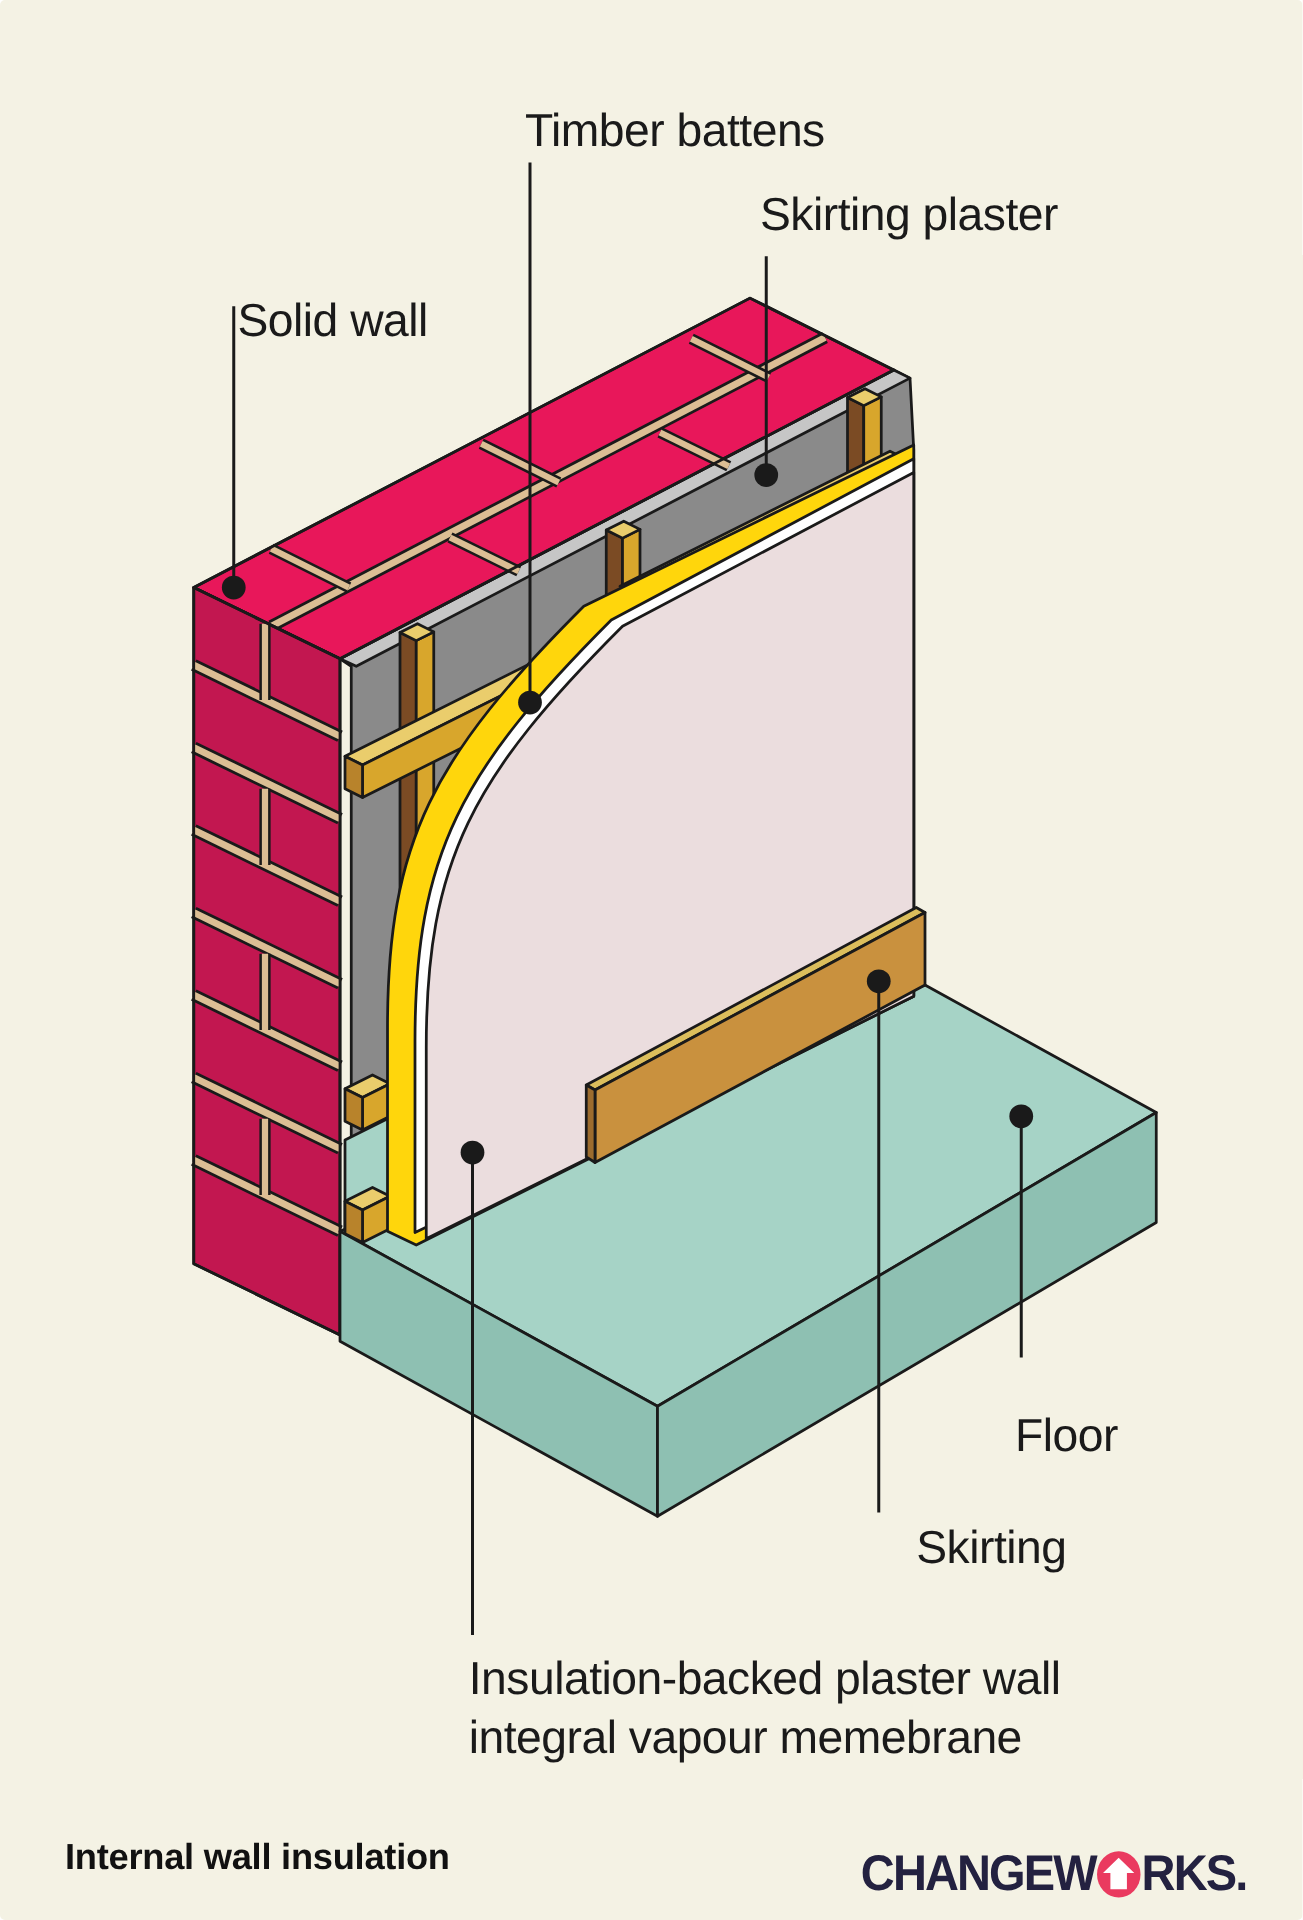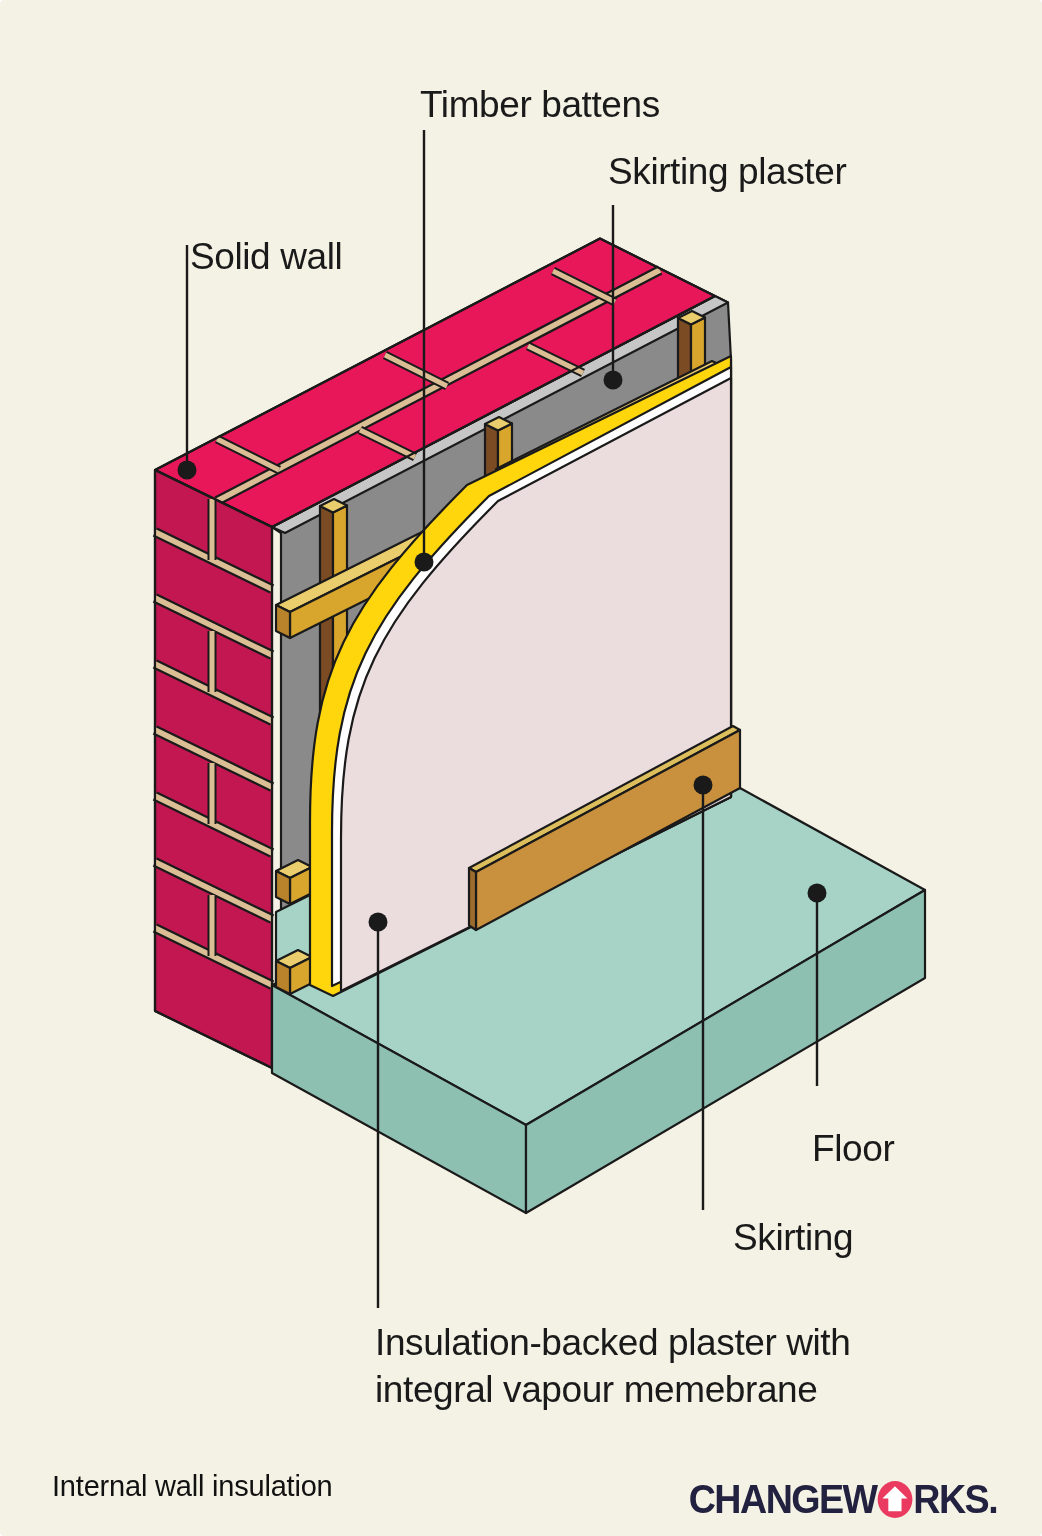--- a/index.html
+++ b/index.html
@@ -11,21 +11,21 @@
     margin:0 auto;
   }
   .diagram-svg { position:absolute; left:0; top:0; width:1042px; height:1536px; }
   .diagram-label {
     position:absolute; color:#1A1A1A; font-size:37px; font-weight:500;
     letter-spacing:-0.4px; line-height:1.26; white-space:nowrap;
   }
   .diagram-label.wrap { white-space:normal; width:552px; }
   .caption {
     position:absolute; left:52px; top:1470px; color:#111111;
-    font-size:29px; font-weight:400; letter-spacing:-0.2px;
+    font-size:29px; font-weight:700; letter-spacing:-0.2px;
   }
   .logo {
     position:absolute; right:45px; top:1477px; color:#232140;
     font-size:40px; font-weight:800; letter-spacing:-1.6px;
     display:flex; align-items:center; transform:scaleX(0.94);
     transform-origin:right center; white-space:nowrap;
   }
   .logo-o {
     display:inline-block; width:37px; height:37px; border-radius:50%;
     background:#EA3A5F; margin:0 1px; position:relative;
@@ -179,21 +179,21 @@
   <div class="diagram-label" style="left:420px; top:82px;">Timber battens</div>
 
   <div class="diagram-label" style="left:608px; top:149px;">Skirting plaster</div>
 
   <div class="diagram-label" style="left:190px; top:190px;margin-top:44px;">Solid wall</div>
 
   <div class="diagram-label" style="left:812px; top:1090px;margin-top:36px;">Floor</div>
 
   <div class="diagram-label" style="left:697px; top:1215px;margin-left:36px;">Skirting</div>
 
-  <div class="diagram-label wrap" style="left:375px; top:1320px;">Insulation-backed plaster with integral vapour memebrane</div>
+  <div class="diagram-label wrap" style="left:375px; top:1320px;">Insulation-backed plaster wall integral vapour memebrane</div>
 
   <div class="caption">Internal wall insulation</div>
 
   <div class="logo">
     <span>CHANGEW</span>
       <span class="logo-o">
         <span class="house"></span>
       </span>
       <span>RKS.</span>
   </div>

